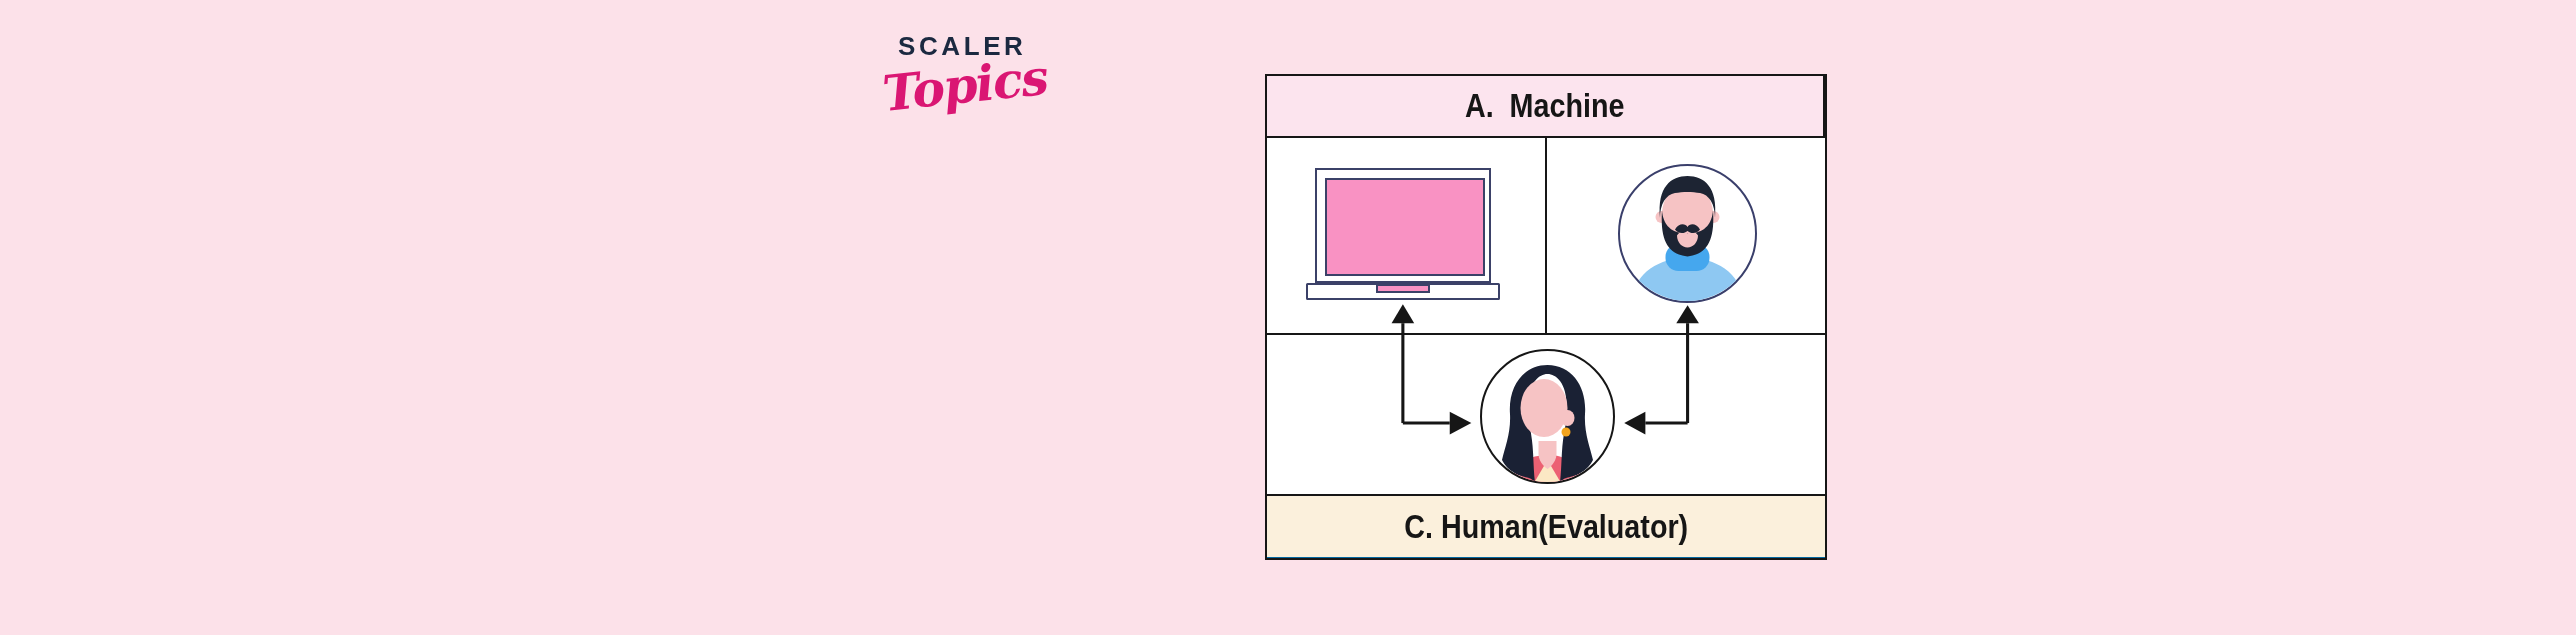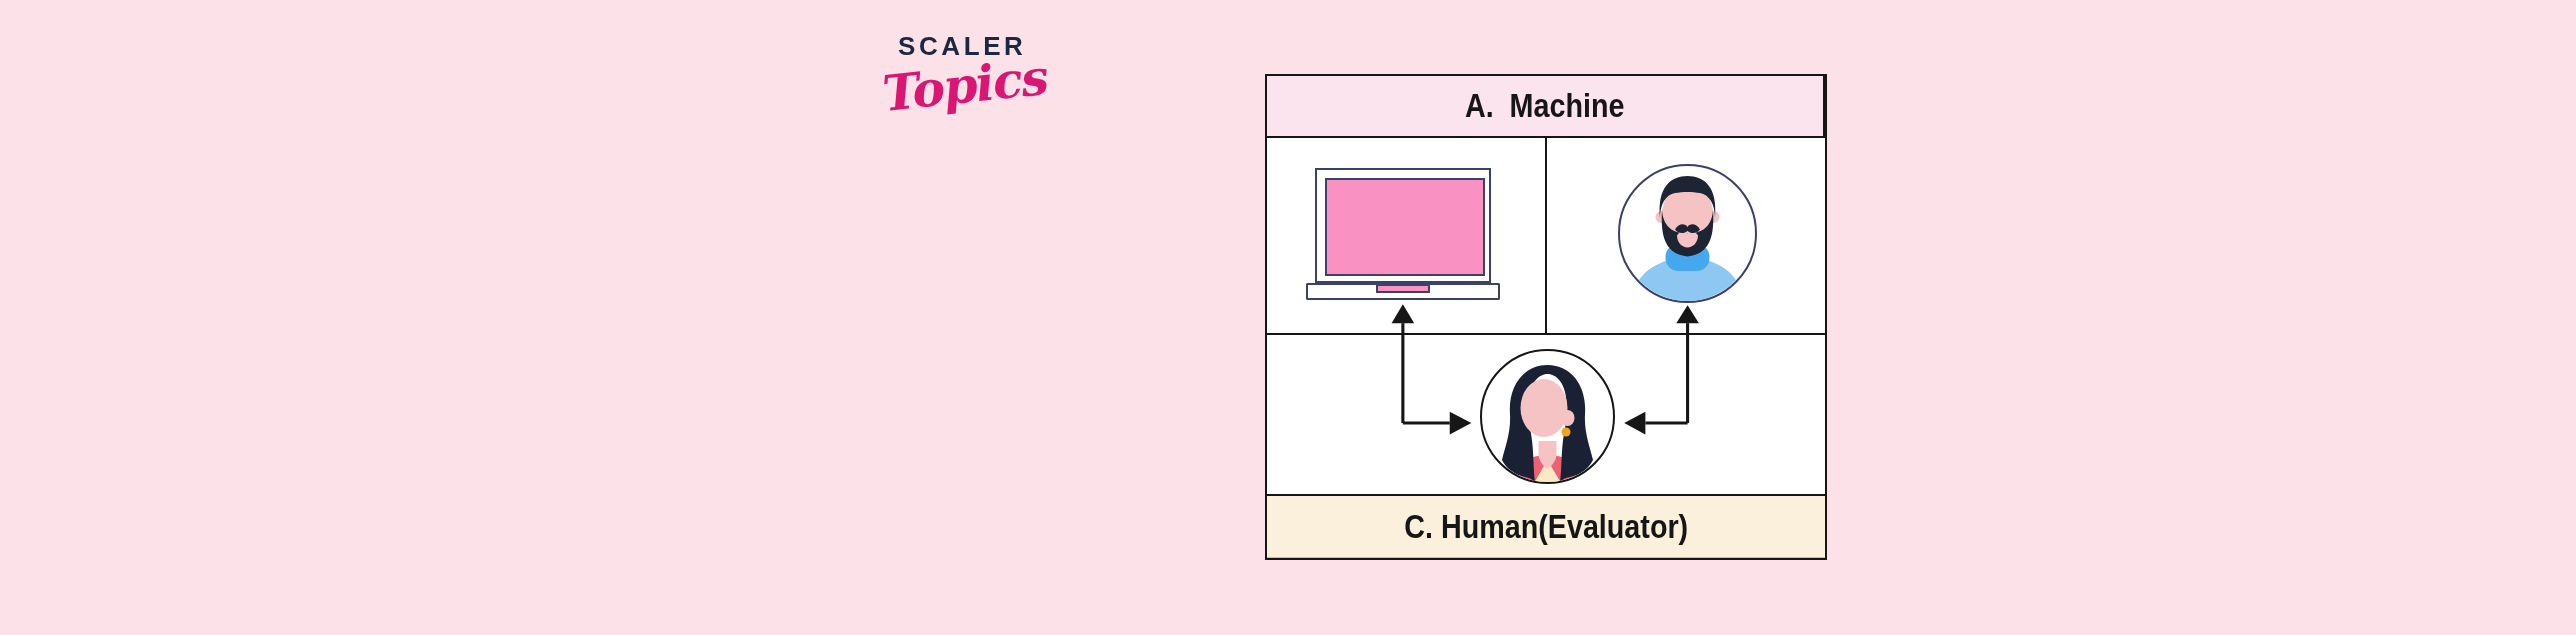--- a/index.html
+++ b/index.html
@@ -39,21 +39,21 @@
   }
   .script-word{
     position:absolute;left:883px;top:70px;
     font-family:"DejaVu Serif",serif;font-style:italic;font-weight:700;
     font-size:49px;line-height:1;letter-spacing:-1.5px;
     color:var(--brand-pink);transform:rotate(-6deg);transform-origin:left center;
   }
   
   .table{
     position:absolute;left:1265px;top:74px;width:562px;height:486px;
-    border:2.6px solid var(--line);background:#7dd3fc;box-sizing:border-box;z-index:1;
+    border:2.6px solid var(--line);background:#0369a1;box-sizing:border-box;z-index:1;
   }
   .table .row{position:absolute;left:0;width:100%;box-sizing:border-box;display:flex;}
   .row-header{top:0;height:62px;border-bottom:2.6px solid var(--line);}
   .row-content{top:62px;height:197px;border-bottom:2.6px solid var(--line);background:#fff;}
   .row-middle{top:259px;height:161px;border-bottom:2.6px solid var(--line);background:#fff;}
   .row-footer{top:420px;height:61px;background:var(--cell-evaluator-bg);
     align-items:center;justify-content:center;}
   .cell{flex:1;display:flex;align-items:center;justify-content:center;box-sizing:border-box;}
   .cell-divider{border-right:2.6px solid var(--line);}
   .cell-machine{background:var(--cell-machine-bg);}

